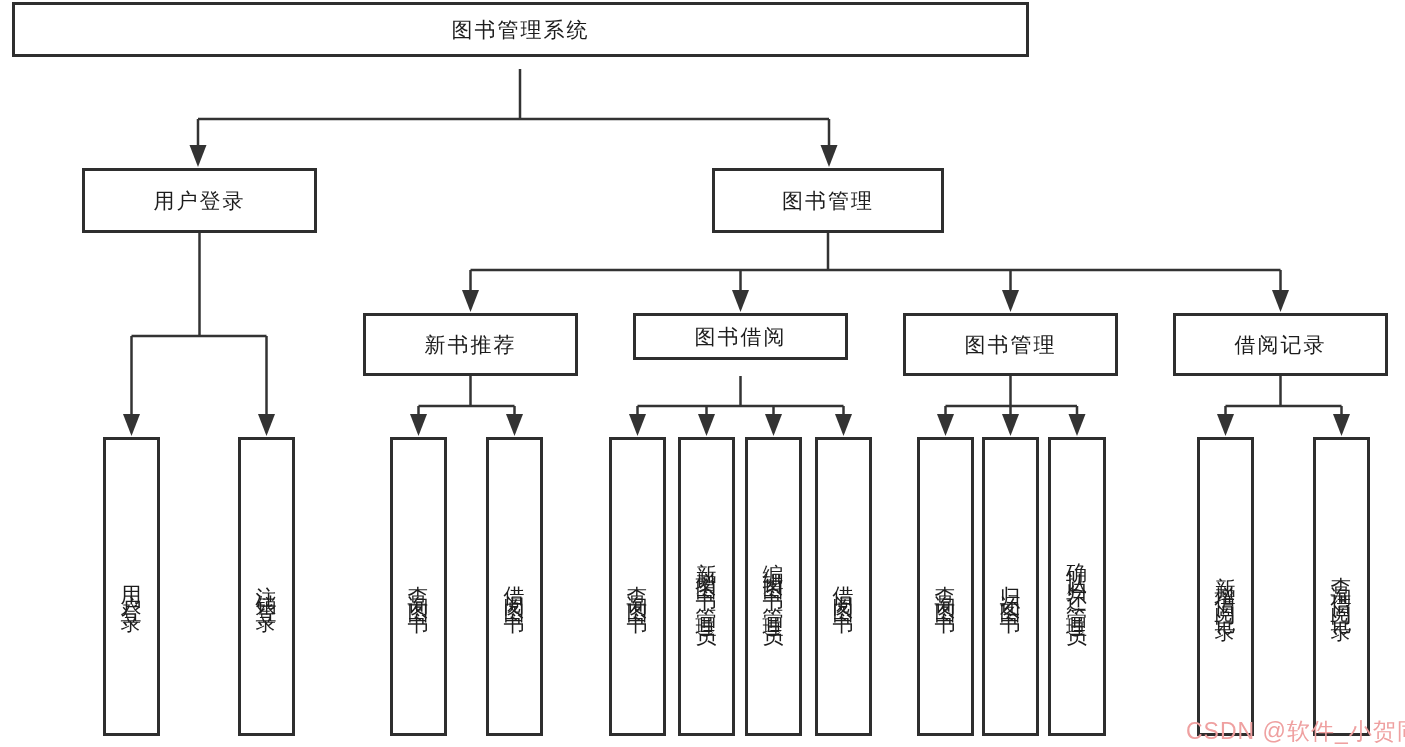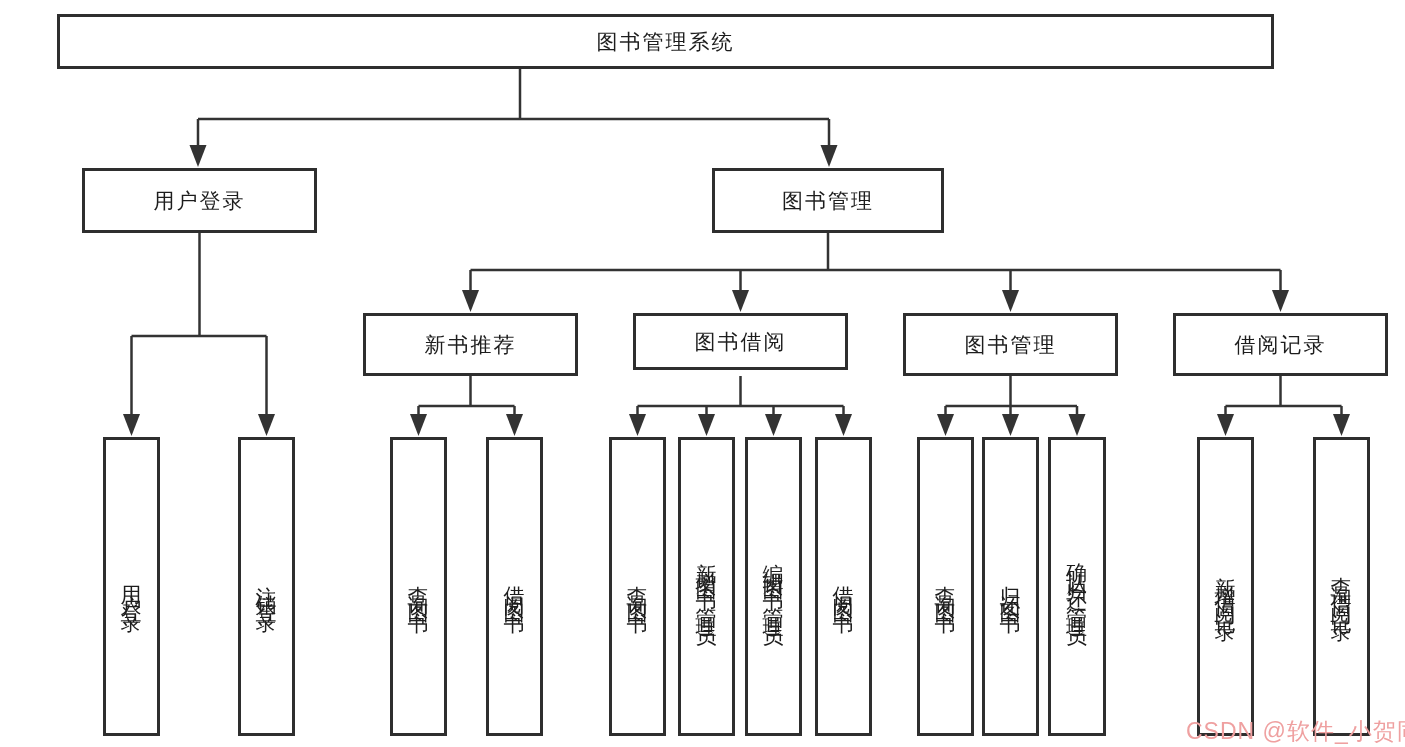--- a/index.html
+++ b/index.html
@@ -101,27 +101,27 @@
     <polygon class="head" points="1068.5,414 1085.5,414 1077,436"></polygon>
 
     <line class="wire" x1="1280.5" y1="376" x2="1280.5" y2="406"></line>
     <line class="wire" x1="1225.5" y1="406" x2="1341.5" y2="406"></line>
     <line class="wire" x1="1225.5" y1="406" x2="1225.5" y2="416"></line>
     <polygon class="head" points="1217,414 1234,414 1225.5,436"></polygon>
     <line class="wire" x1="1341.5" y1="406" x2="1341.5" y2="416"></line>
     <polygon class="head" points="1333,414 1350,414 1341.5,436"></polygon>
   </svg>
 
-  <div class="node" style="left:12px;top:14px;width:1217px;height:55px;margin-left:45px;">图书管理系统</div>
+  <div class="node" style="left:12px;top:2px;width:1017px;height:55px;">图书管理系统</div>
 
   <div class="node" style="left:82px;top:168px;width:235px;height:65px;">用户登录</div>
   <div class="node" style="left:712px;top:168px;width:232px;height:65px;">图书管理</div>
 
   <div class="node" style="left:363px;top:313px;width:215px;height:63px;">新书推荐</div>
-  <div class="node" style="left:633px;top:313px;width:215px;height:57px;">图书借阅</div>
+  <div class="node" style="left:633px;top:313px;width:215px;height:47px;">图书借阅</div>
   <div class="node" style="left:903px;top:313px;width:215px;height:63px;">图书管理</div>
   <div class="node" style="left:1173px;top:313px;width:215px;height:63px;">借阅记录</div>
 
   <div class="node vnode" style="left:103px;top:437px;width:57px;height:299px;">用户登录</div>
   <div class="node vnode" style="left:238px;top:437px;width:57px;height:299px;">注销登录</div>
 
   <div class="node vnode" style="left:390px;top:437px;width:57px;height:299px;">查询图书</div>
   <div class="node vnode" style="left:486px;top:437px;width:57px;height:299px;">借阅图书</div>
 
   <div class="node vnode" style="left:609px;top:437px;width:57px;height:299px;">查询图书</div>

